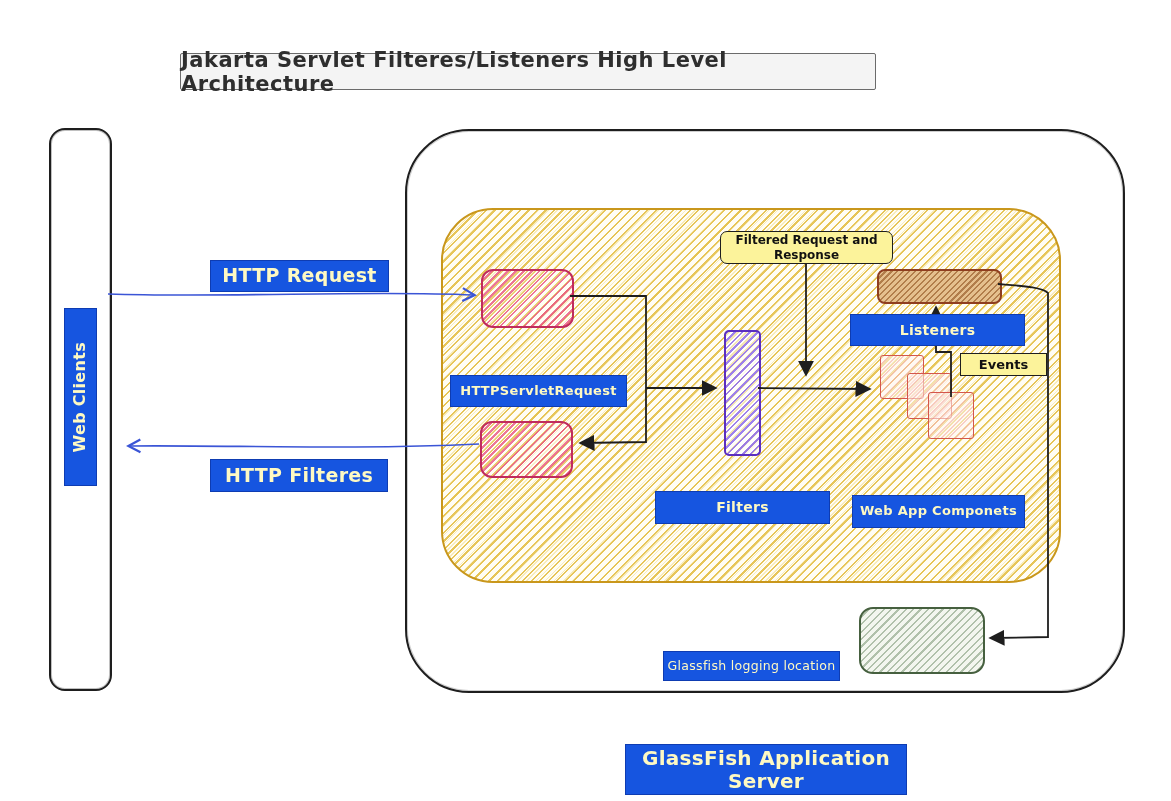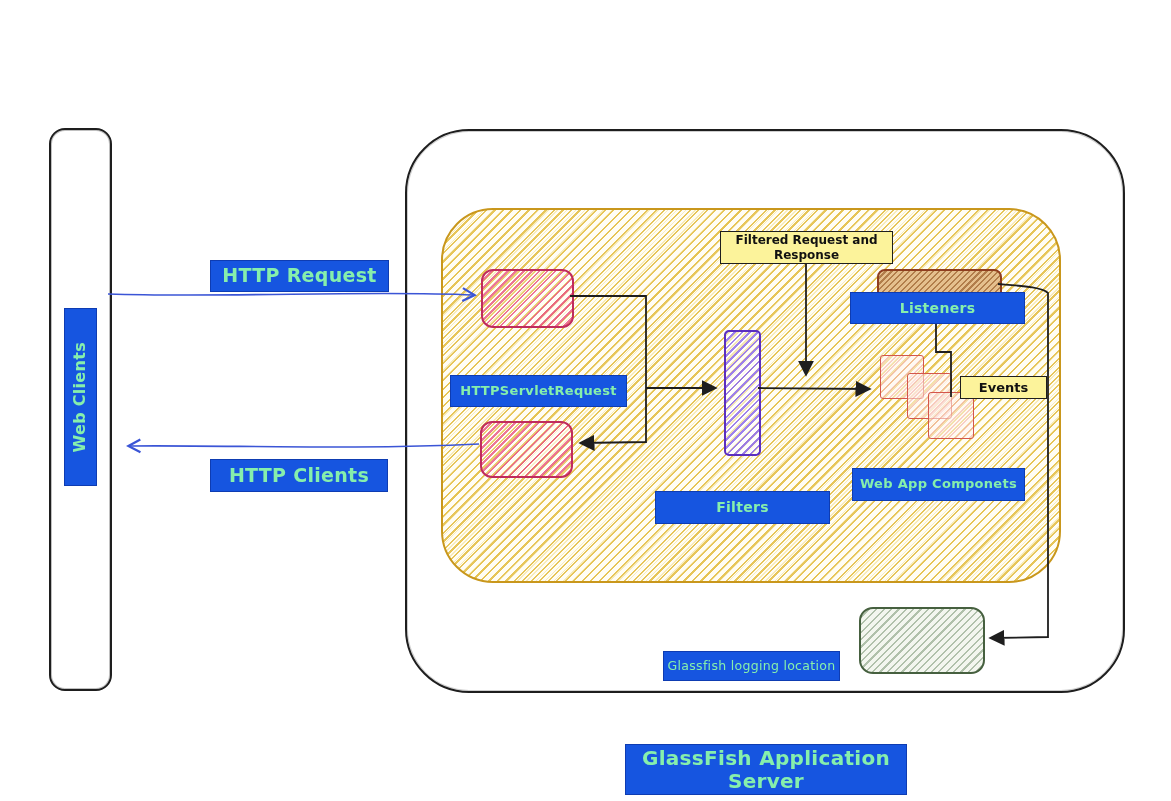--- a/index.html
+++ b/index.html
@@ -2,21 +2,21 @@
 <html><head>
 <meta charset="utf-8">
 <style>
   html,body{margin:0;padding:0;background:#ffffff;}
   body{font-family:"DejaVu Sans","Liberation Sans",sans-serif;}
   #stage{position:relative;width:1171px;height:801px;background:#ffffff;overflow:hidden;}
 
   
   .chip{
     position:absolute;display:flex;align-items:center;justify-content:center;
-    background:#1655e0;color:#86efac;text-align:center;
+    background:#1655e0;color:#fef9c3;text-align:center;
     border:1px solid rgba(10,40,140,.55);
     z-index:10;line-height:1.15;letter-spacing:.3px;
   }
   .note{
     position:absolute;display:flex;align-items:center;justify-content:center;
     background:#fcf39b;color:#111;border:1.6px solid #1e1e1e;
     text-align:center;z-index:10;line-height:1.2;font-weight:bold;
   }
 
   
@@ -95,35 +95,36 @@
     background-color:#f3f6ef;
     background-image:repeating-linear-gradient(135deg, rgba(122,149,115,.55) 0 1.6px, rgba(255,255,255,0) 1.6px 5.2px);
   }
 
   
   .http-request-label{left:210px;top:260px;width:177px;height:30px;font-size:19px;font-weight:bold;}
   .http-response-label{left:210px;top:459px;width:176px;height:31px;font-size:19px;font-weight:bold;}
   .servlet-request-label{left:450px;top:335px;width:175px;height:30px;font-size:13px;font-weight:bold;margin-top:40px;}
   .servlet-response-label{left:450px;top:492px;width:175px;height:30px;font-size:13px;font-weight:bold;}
   .filters-label{left:655px;top:491px;width:173px;height:31px;font-size:14px;font-weight:bold;}
-  .components-label{left:852px;top:468px;width:171px;height:31px;font-size:13px;font-weight:bold;}
-  .listeners-label{left:850px;top:292px;width:173px;height:30px;font-size:14px;font-weight:bold;}
+  .components-label{left:852px;top:495px;width:171px;height:31px;font-size:13px;font-weight:bold;}
+  .listeners-label{left:850px;top:314px;width:173px;height:30px;font-size:14px;font-weight:bold;}
   .glassfish-label{left:625px;top:699px;width:280px;height:49px;font-size:20px;font-weight:bold;margin-top:45px;}
   .logging-label{left:663px;top:651px;width:175px;height:28px;font-size:12.5px;}
-  .events-label{left:960px;top:353px;width:85px;height:21px;font-size:13px;margin-top:23px;}
-  .filtered-note{left:720px;top:231px;width:173px;height:33px;font-size:12px;padding:11px 4px;box-sizing:border-box;}
+  .events-label{left:960px;top:353px;width:85px;height:21px;font-size:13px;}
+  .filtered-note{left:720px;top:231px;width:173px;height:33px;font-size:12px;padding:11px 4px;box-sizing:border-box;border-radius:7px;}
 
   
   #arrows{position:absolute;left:0;top:0;width:1171px;height:801px;z-index:7;pointer-events:none;}
 </style>
 </head>
 <body>
 
 <div id="stage">
 
+  <div class="title-box">Jakarta Servlet Filteres/Listeners High Level Architecture</div>
 
   <div class="webclient-box"></div>
 
   <div class="glassfish-box"></div>
 
   <div class="web-container"></div>
 
   <div class="comp red-hatch servlet-request-box"></div>
   <div class="comp red-hatch servlet-response-box"></div>
   <div class="comp filters-box"></div>
@@ -158,21 +159,21 @@
     <path d="M951,397 L951,352 L936,352 L936,308" fill="none" stroke="#1e1e1e" stroke-width="1.8" marker-end="url(#mBlack)"></path>
 
     <path d="M998,284 C1022,286 1042,287 1048,293 L1048,637 L991,638" fill="none" stroke="#1e1e1e" stroke-width="1.8" marker-end="url(#mBlack)"></path>
   </svg>
 
   <div class="chip webclients-label">
     <span>Web Clients</span>
   </div>
 
   <div class="chip http-request-label">HTTP Request</div>
-  <div class="chip http-response-label">HTTP Clients</div>
+  <div class="chip http-response-label">HTTP Filteres</div>
 
   <div class="chip servlet-request-label">HTTPServletRequest</div>
   <div class="chip filters-label">Filters</div>
   <div class="chip components-label">Web App Componets</div>
   <div class="chip listeners-label">Listeners</div>
 
   <div class="note events-label">Events</div>
   <div class="note filtered-note">Filtered Request and Response</div>
 
   <div class="chip logging-label">Glassfish logging location</div>

